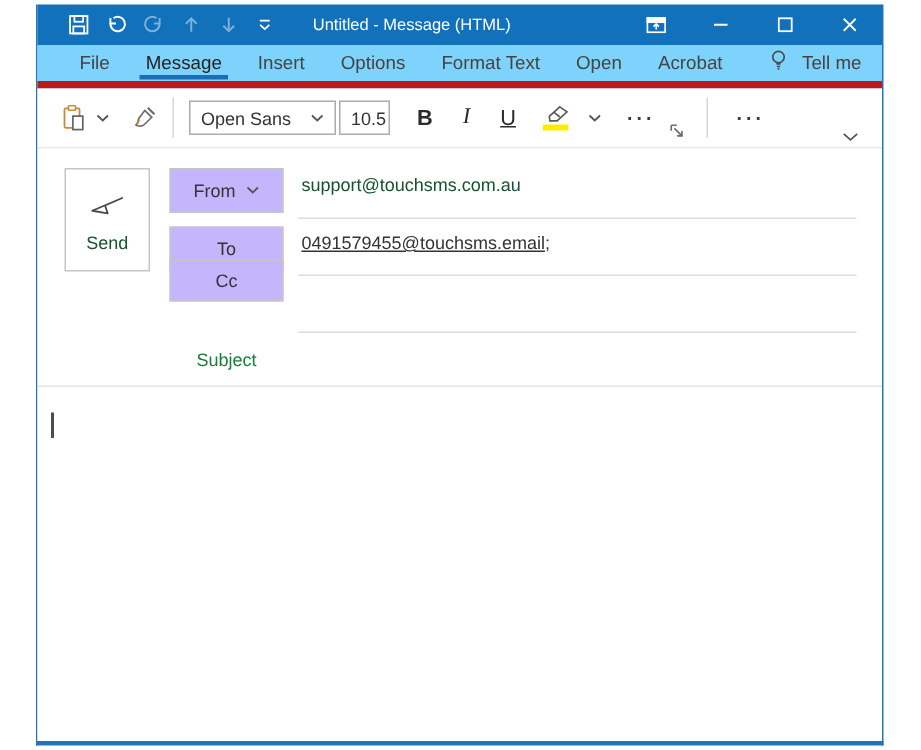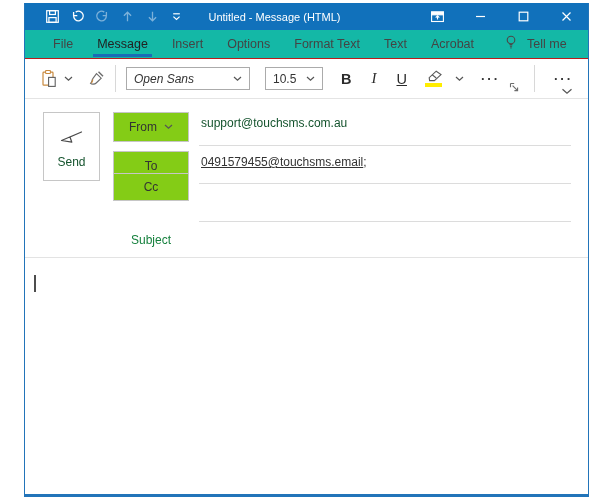--- a/index.html
+++ b/index.html
@@ -24,63 +24,63 @@
   .qat svg, .win-btn svg { display:block; }
   .faded { opacity:.45; }
   .title-text {
     position:absolute; left:calc(50% - 32px); transform:translateX(-50%);
     font-size:11px; color:#fff; white-space:nowrap;
   }
   .win-controls { margin-left:auto; display:flex; height:100%; }
   .win-btn { width:43px; height:100%; display:flex; align-items:center; justify-content:center; }
   
   .menubar {
-    height:29px; flex-shrink:0; background:#14b8a6; border-bottom:1px solid #b91c1c;
+    height:29px; flex-shrink:0; background:#7dd3fc; border-bottom:5px solid #b91c1c;
     display:flex; align-items:stretch; padding-left:16px; font-size:12.5px; color:#444;text-align:right;
   }
   .tab { display:flex; align-items:center; padding:0 12px; position:relative; white-space:nowrap; }
   .tab.active { color:#222; }
   .tab.active::after {
     content:""; position:absolute; left:8px; right:8px; bottom:1px; height:3px;
     background:var(--accent_underline,#1a6cb5);
   }
   .tellme { display:flex; align-items:center; gap:9px; padding:0 10px; margin-left:8px; }
   
   .ribbon {
     height:40px; flex-shrink:0; background:#fff; border-bottom:1px solid #e4e4e4;
     display:flex; align-items:center; padding-left:15px; position:relative;
   }
   .rib-btn { display:flex; align-items:center; justify-content:center; }
   .rsep { width:1px; height:27px; background:#d8d8d8; margin:0 10px; align-self:center; }
   .combo {
     height:23px; border:1px solid #ababab; background:#fff; display:flex;
     align-items:center; justify-content:space-between; font-size:12px; color:#333; padding:0 7px;
   }
-  .font-combo { width:124px; margin-right:15px;font-style:italic; }
-  .size-combo { width:58px; }
+  .font-combo { width:98px; margin-right:2px; }
+  .size-combo { width:34px; }
   .fmt-btn { font-size:14.5px; color:#2b2b2b; margin:0 10px; background:none; border:none; padding:0; font-family:inherit; }
   .fmt-bold { font-weight:bold; }
   .fmt-italic { font-style:italic; font-family:"Liberation Serif", serif; font-size:15px; }
   .fmt-underline { text-decoration:underline; }
   .highlighter { display:flex; flex-direction:column; align-items:center; margin:0 4px 0 8px; }
   .hl-bar { width:17px; height:4px; background:var(--highlight_yellow,#ffed00); margin-top:1px; }
   .mini-chev { margin:0 8px; }
   .dots { font-size:13px; font-weight:bold; color:#333; letter-spacing:2px; margin:0 9px; }
   .dialog-launcher { position:relative; top:9px; margin-left:0px; }
   .collapse-btn { position:absolute; right:15px; bottom:3px; }
   
   .compose { height:159px; flex-shrink:0; position:relative; background:#fff; border-bottom:1px solid #e3e3e3; }
   .send-btn {
     position:absolute; left:18px; top:13px; width:57px; height:69px;
     border:1px solid #c6c6c6; background:#fff; display:flex; flex-direction:column;
     align-items:center; justify-content:center; gap:9px;
   }
   .send-label { font-size:12px; color:#14532d; }
   .field-btn {
-    position:absolute; left:88px; width:76px; border:1px solid #c6c6c6; background:#84cc16;
+    position:absolute; left:88px; width:76px; border:1px solid #c6c6c6; background:#c4b5fd;
     display:flex; align-items:center; justify-content:center; font-size:12px; color:#333; gap:7px;
   }
   .from-btn { top:13px; height:30px; }
   .to-btn   { top:52px; height:29px; }
   .cc-btn   { top:74px; height:28px; }
   .subject-label { position:absolute; left:88px; top:134px; width:76px; text-align:center; font-size:12px; color:#15803d; }
   .field-line { position:absolute; left:174px; right:17px; height:1px; background:#dcdcdc; }
   .line-from { top:46px; } .line-to { top:84px; } .line-cc { top:122px; }
   .field-value { position:absolute; left:176px; font-size:12px; white-space:nowrap; }
   .from-value { top:17px; color:#14532d; }
@@ -159,21 +159,21 @@
       </div>
     </div>
   </div>
 
   <div class="menubar">
     <div class="tab">File</div>
     <div class="tab active">Message</div>
     <div class="tab">Insert</div>
     <div class="tab">Options</div>
     <div class="tab">Format Text</div>
-    <div class="tab">Text</div>
+    <div class="tab">Open</div>
     <div class="tab">Acrobat</div>
     <div class="tellme">
       <span>
         <svg width="14" height="17" viewBox="0 0 14 17" fill="none" stroke="#4a4a4a" stroke-width="1.1">
           <circle cx="7" cy="6" r="3.8"></circle>
           <path d="M5.6 10.6 h2.8 M5.9 12.3 h2.2 M6.4 13.9 h1.2"></path>
         </svg>
       </span>
       <span>Tell me</span>
     </div>

